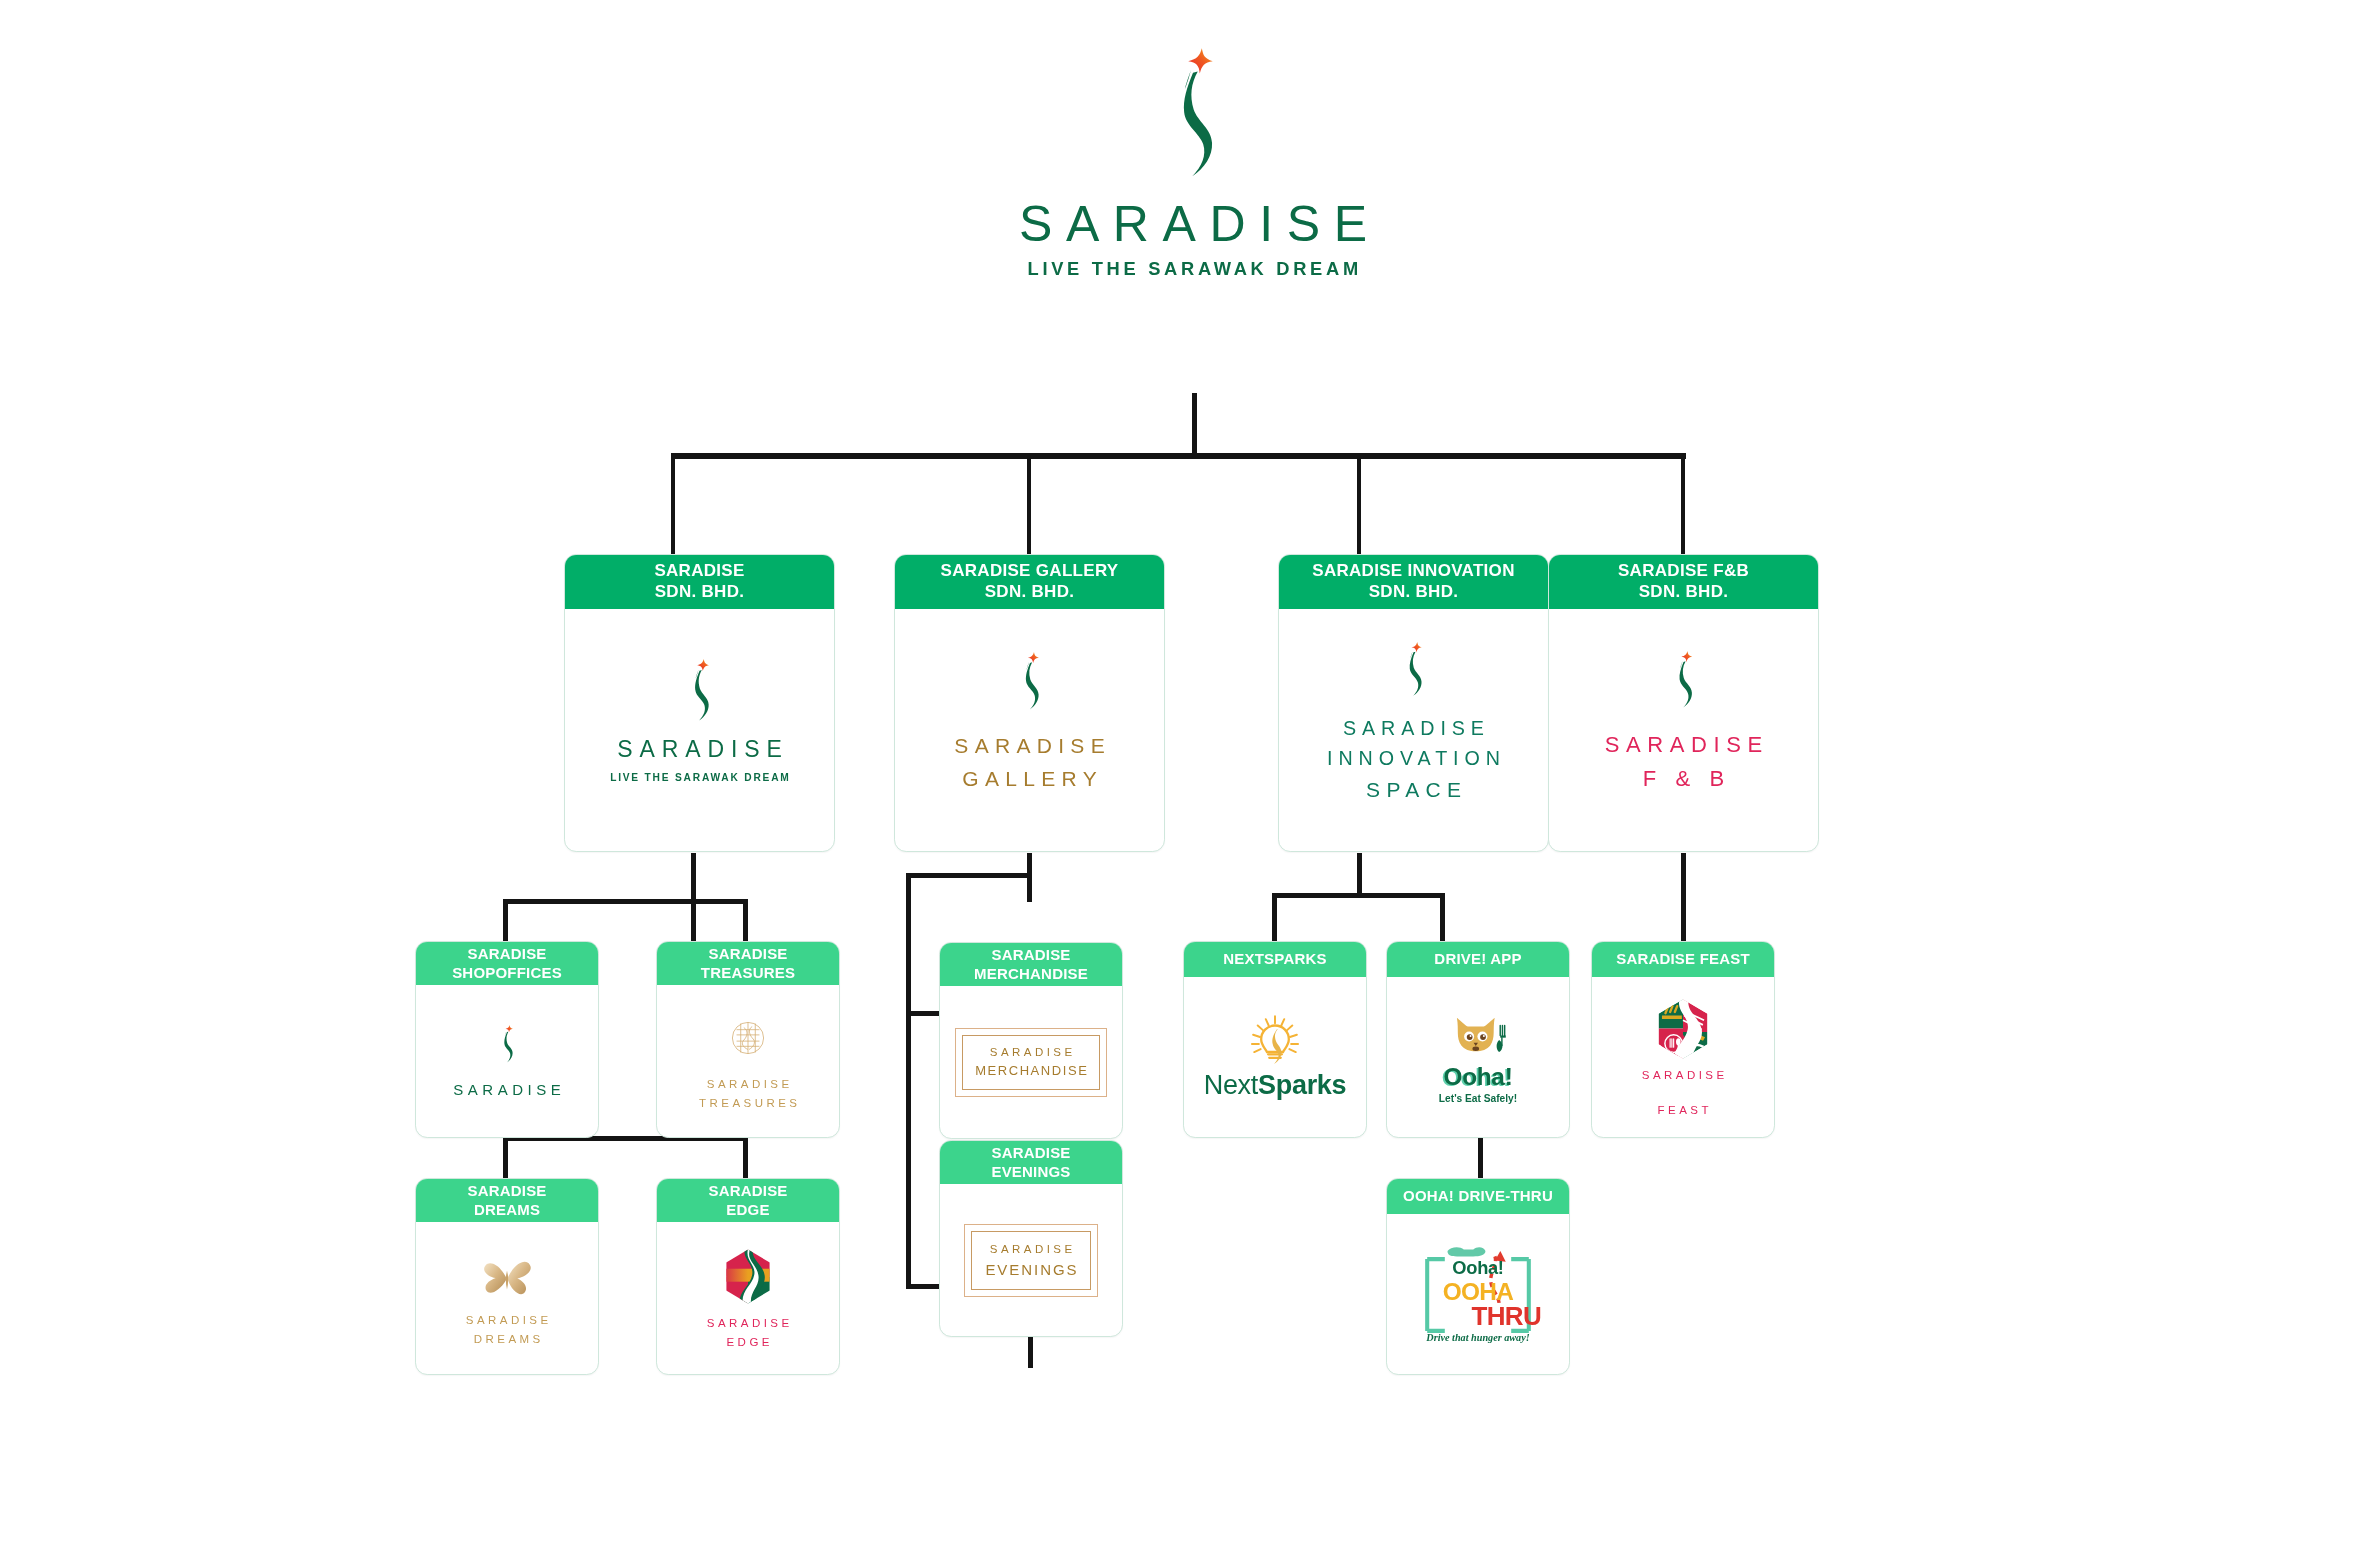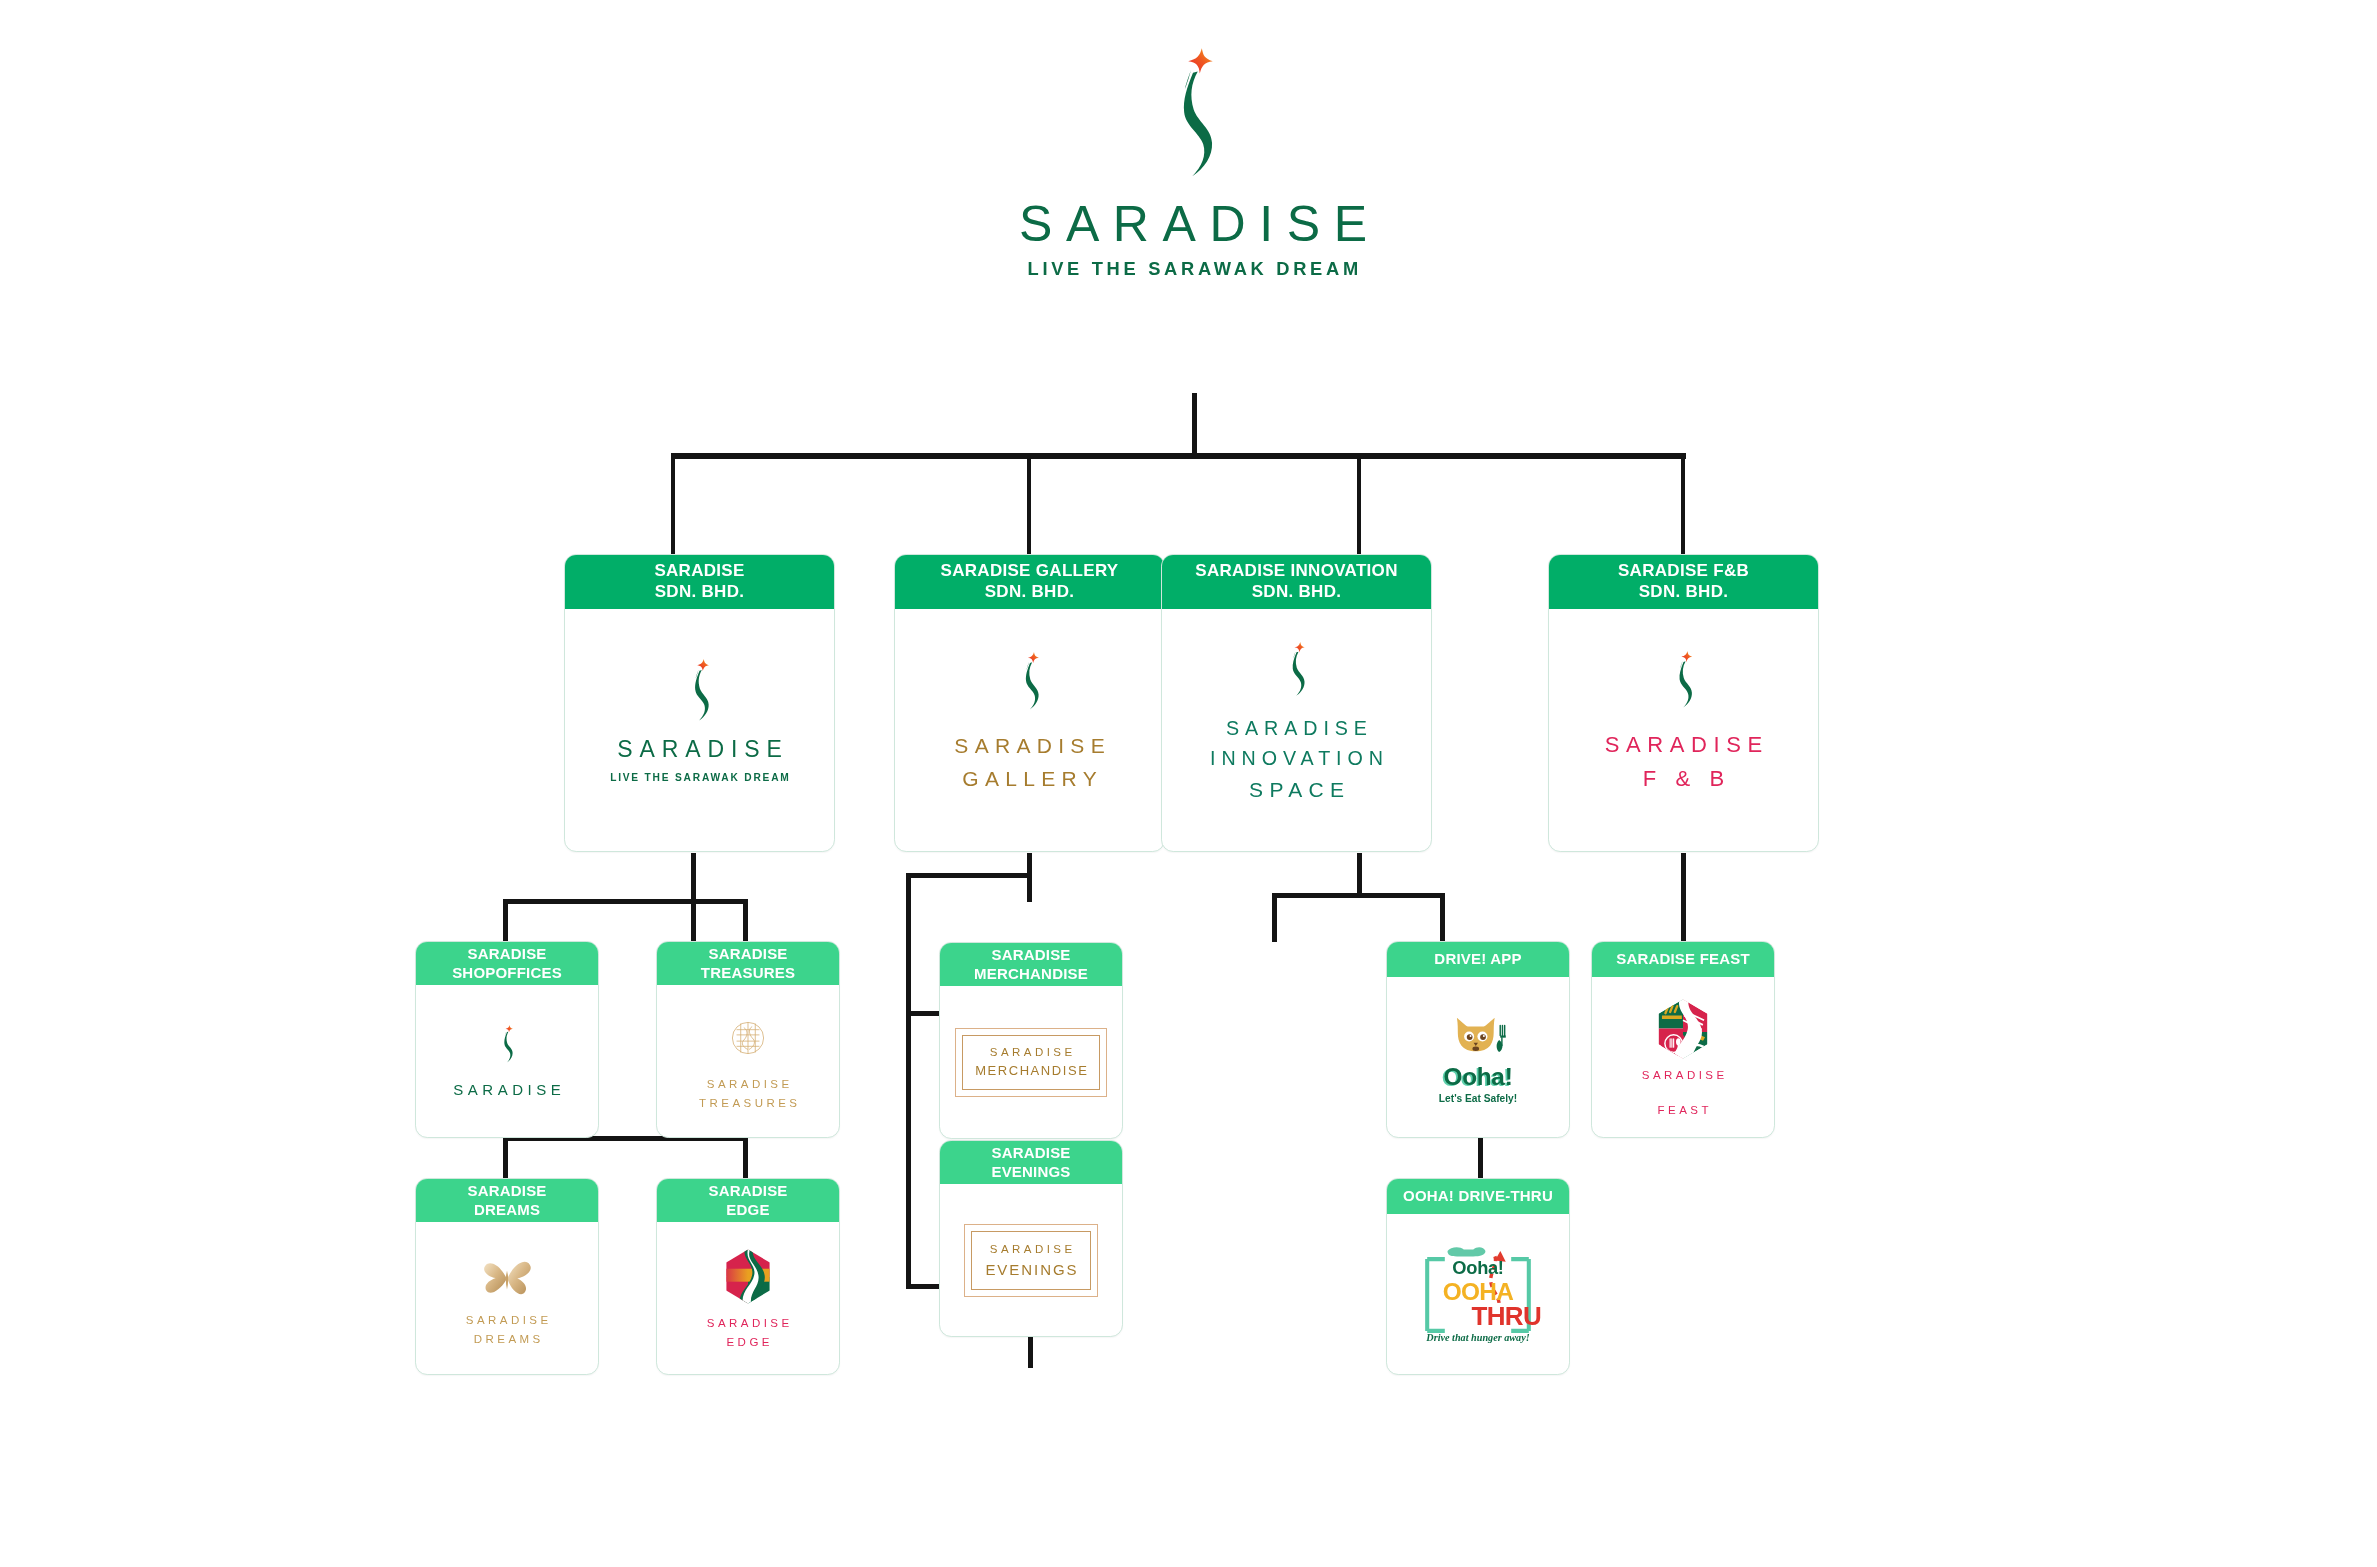--- a/index.html
+++ b/index.html
@@ -210,21 +210,21 @@
           <path d="M88 2 C 90 13, 92 17, 104 21 C 92 23, 88 27, 85 39 C 84 27, 80 23, 68 21 C 81 18, 85 13, 88 2 Z" fill="url(#sG2)"></path>
         </svg>
       </span>
       <div class="lockup" style="margin-top:19px;">
         <div class="lk-l1 gold nowrap" style="font-size:21px;">SARADISE</div>
         <div class="lk-l2 gold nowrap" style="font-size:21px; margin-top:5.4px;">GALLERY</div>
       </div>
     </div>
   </div>
 
-  <div class="card tier1" style="left:1161px; top:554px;">
+  <div class="card tier1" style="left:1278px; top:554px;">
     <div class="hdr">
       <div>
         <div>SARADISE INNOVATION</div>
         <div>SDN. BHD.</div>
       </div>
     </div>
     <div class="body">
       <span>
         <svg width="43" height="60" viewBox="0 0 150 200" aria-hidden="true">
           <defs>
@@ -454,20 +454,45 @@
     </div>
   </div>
 
 
   <div class="conn" style="left:1357px; top:853px; width:4.7px; height:45px;"></div>
   <div class="conn" style="left:1272px; top:893px; width:173px; height:5.4px;"></div>
   <div class="conn" style="left:1272px; top:893px; width:4.7px; height:49px;"></div>
   <div class="conn" style="left:1440px; top:893px; width:4.7px; height:49px;"></div>
   <div class="conn" style="left:1478px; top:1130px; width:4.7px; height:49px;"></div>
 
+  <div class="card tier2 one-line" style="left:1183px; top:941px;">
+    <div class="hdr">
+      <div>NEXTSPARKS</div>
+    </div>
+    <div class="body">
+      <span>
+        <svg width="58" height="53" viewBox="0 0 100 92" aria-hidden="true">
+          <g stroke="#F5B335" stroke-width="3.4" stroke-linecap="round">
+            <path d="M50 4 v12 M34 9 l5 11 M66 9 l-5 11 M20 20 l9 8 M80 20 l-9 8
+                     M12 36 l12 4 M88 36 l-12 4 M10 52 l12 0 M90 52 l-12 0
+                     M14 66 l11 -5 M86 66 l-11 -5"></path>
+          </g>
+          <path d="M50 20 C 36 20, 26 31, 26 44 C 26 54, 33 60, 36 66 L 64 66
+                   C 67 60, 74 54, 74 44 C 74 31, 64 20, 50 20 Z" fill="none" stroke="#F5B335" stroke-width="4"></path>
+          <path d="M38 70 h24 M40 76 h20" stroke="#F5B335" stroke-width="4" stroke-linecap="round"></path>
+          <path d="M53 27 C 47 36, 44 44, 46 52 C 47 60, 54 63, 56 70
+                   C 57 76, 53 82, 48 87 C 56 82, 62 74, 61 65
+                   C 60 56, 53 53, 51 45 C 49 37, 50 32, 55 26 Z" fill="#E8B448"></path>
+        </svg>
+      </span>
+      <div style="margin-top:2.7px;">
+        <span style="font-size:27px; color:#0C6B46; font-weight:400; letter-spacing:-0.3px;">Next</span><span style="font-size:27px; color:#0C6B46; font-weight:700; letter-spacing:-0.3px;">Sparks</span>
+      </div>
+    </div>
+  </div>
 
   <div class="card tier2 one-line" style="left:1386px; top:941px;">
     <div class="hdr">
       <div>DRIVE! APP</div>
     </div>
     <div class="body">
       <span>
         <svg width="68" height="50" viewBox="0 0 120 90" aria-hidden="true">
           <path d="M22 12 C 26 34, 20 48, 30 62 C 40 76, 72 76, 82 62
                    C 92 48, 86 34, 90 12 C 80 20, 74 28, 68 28

